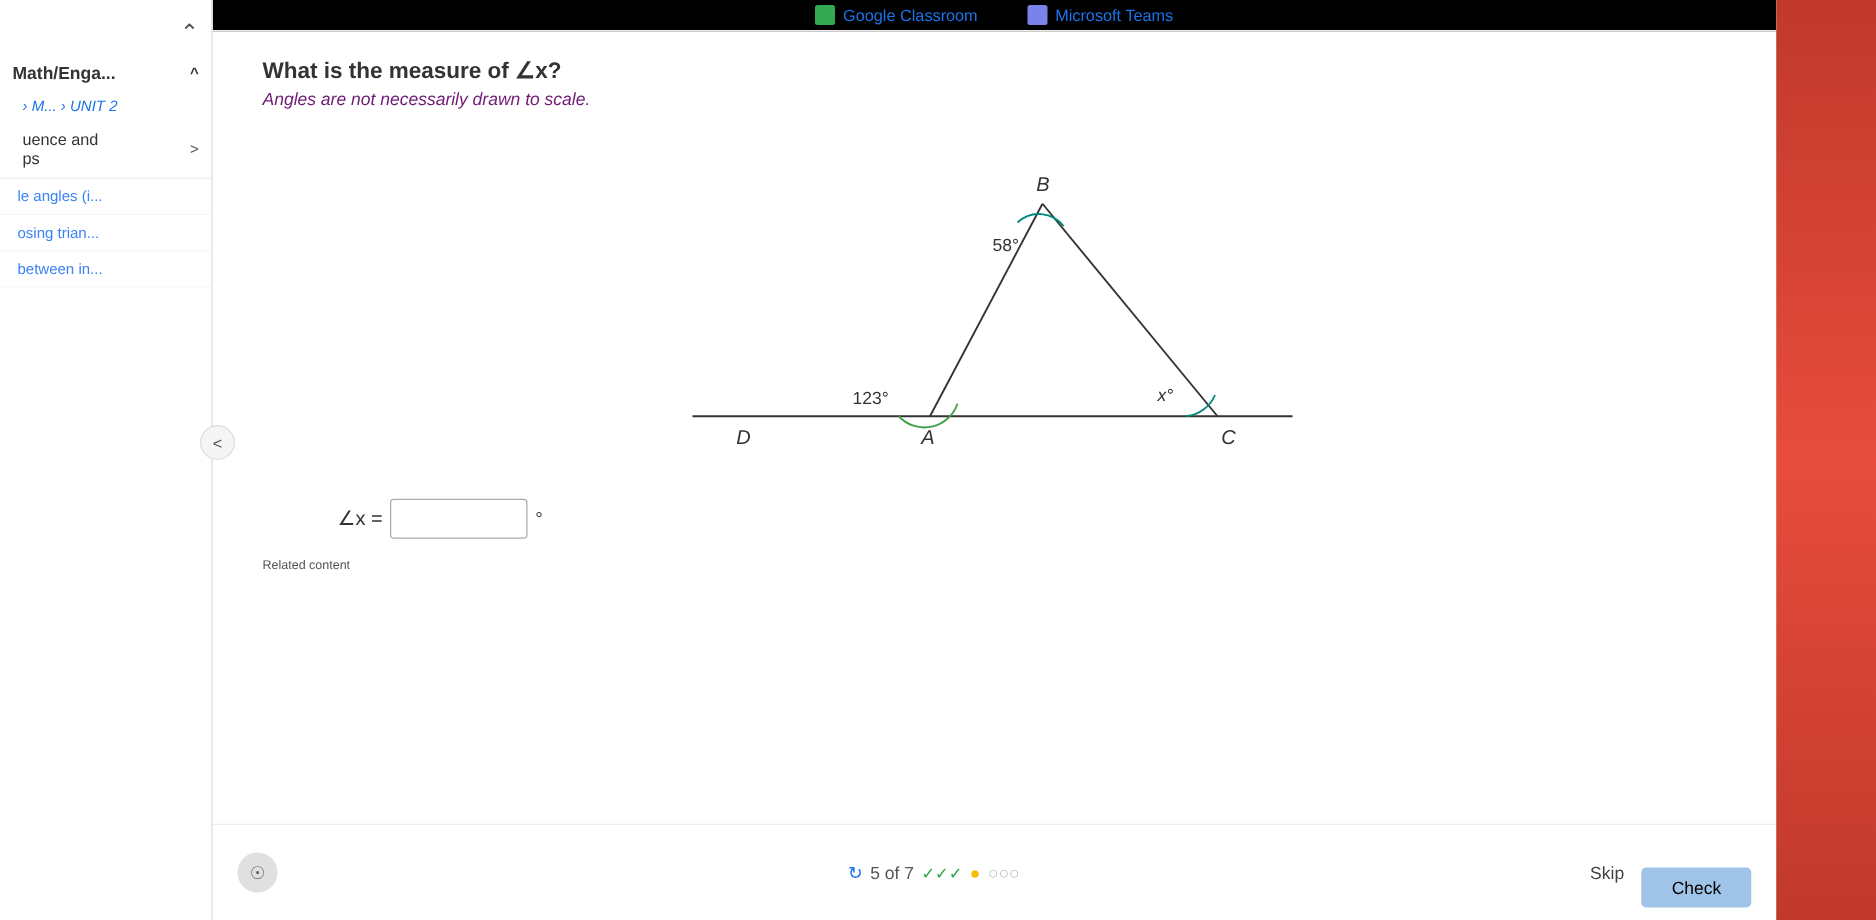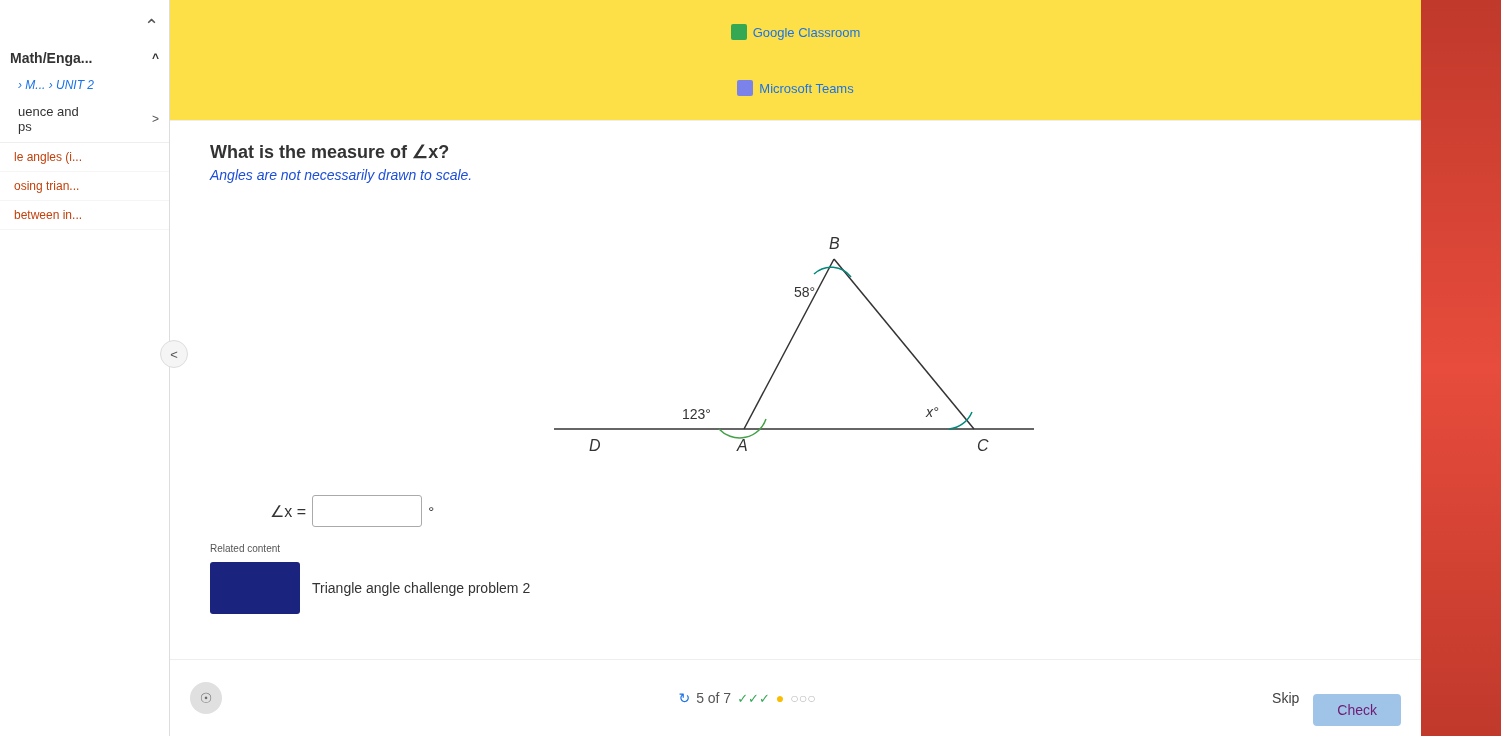--- a/index.html
+++ b/index.html
@@ -70,44 +70,43 @@
     }
 
     .sidebar-nav-item .chevron {
       color: #555;
       font-size: 12px;
     }
 
     .sidebar-lesson-item {
       padding: 7px 10px 7px 14px;
       font-size: 12px;
-      color: #c2410c;
+      color: #3b82f6;
       cursor: pointer;
       border-bottom: 1px solid #f5f5f5;
     }
 
     
     #main {
       flex: 1;
       background: #fff;
       display: flex;
       flex-direction: column;
       overflow: hidden;
     }
 
     
     #topbar {
       display: flex;
       justify-content: center;
       align-items: center;
       gap: 40px;
-      padding: 24px 20px;
+      padding: 4px 20px;
       border-bottom: 1px solid #eee;
-      background: #fde047;
-      flex-direction: column;
+      background: #000000;
     }
 
     .topbar-link {
       display: flex;
       align-items: center;
       gap: 6px;
       font-size: 13px;
       color: #1a73e8;
       cursor: pointer;
       text-decoration: none;
@@ -139,21 +138,21 @@
     .question-title {
       font-size: 18px;
       font-weight: bold;
       color: #333;
       margin-bottom: 4px;
     }
 
     .question-subtitle {
       font-size: 14px;
       font-style: italic;
-      color: #1d4ed8;
+      color: #701a75;
       margin-bottom: 16px;
     }
 
     
     .diagram-container {
       display: flex;
       justify-content: center;
       margin: 0 0 16px 0;
     }
 
@@ -270,21 +269,21 @@
     .skip-btn {
       background: none;
       border: none;
       font-size: 14px;
       color: #404040;
       cursor: pointer;
     }
 
     .check-btn {
       background: #a0c4e8;
-      color: #701a75;
+      color: #000000;
       border: none;
       border-radius: 4px;
       padding: 8px 24px;
       font-size: 14px;
       cursor: pointer;
       margin-top: 24px;
     }
 
     
     #right-edge {
@@ -402,24 +401,20 @@
     </div>
 
     <div class="answer-row">
       <span class="angle-label">∠x =</span>
       <input class="answer-input" type="text" value="" placeholder="" style="">
       <span class="degree-symbol">°</span>
     </div>
 
     <div class="related-section">
       <div class="related-title">Related content</div>
-      <div class="related-item">
-        <div class="related-thumbnail"></div>
-        <span class="related-item-title">Triangle angle challenge problem 2</span>
-      </div>
     </div>
 
   </div>
 
   <div id="bottombar">
     <div class="bottom-left">
       <div class="bottom-avatar">
         <span>☉</span>
       </div>
     </div>

